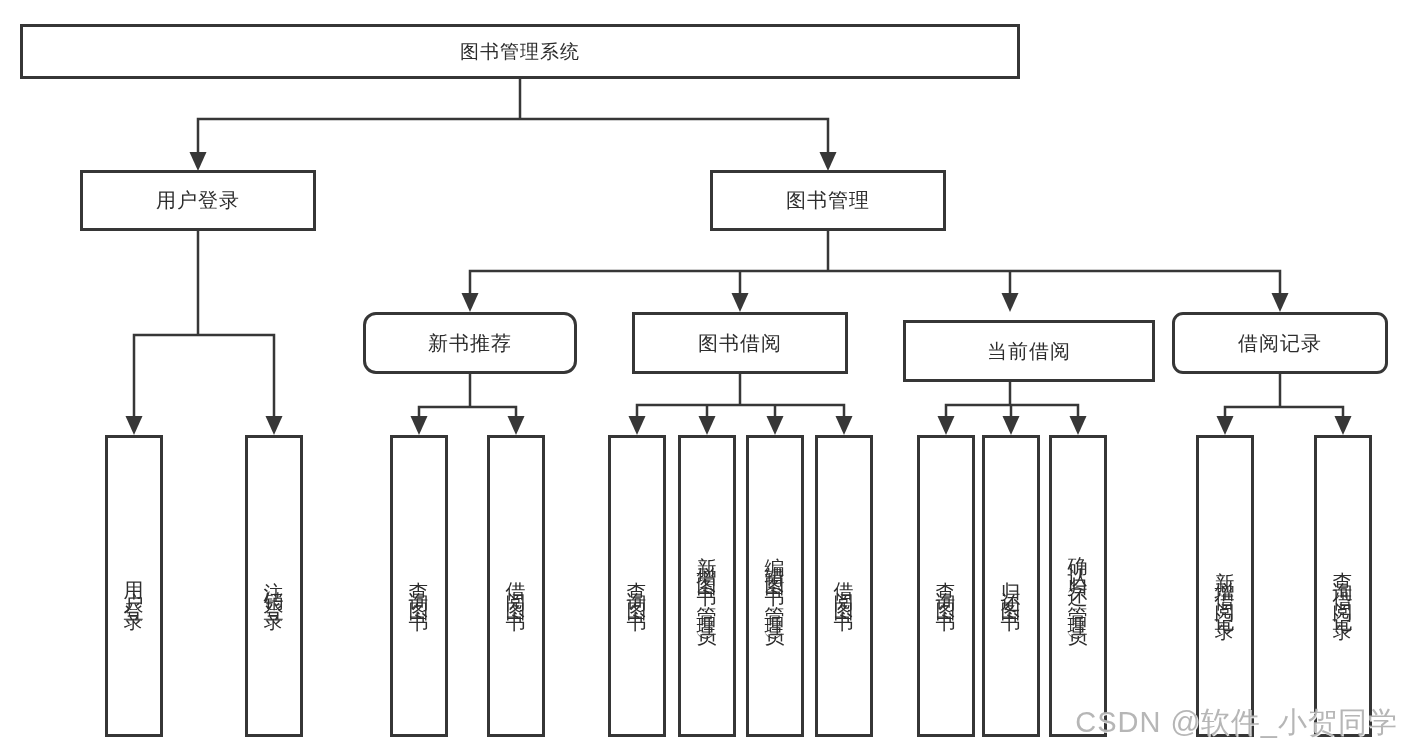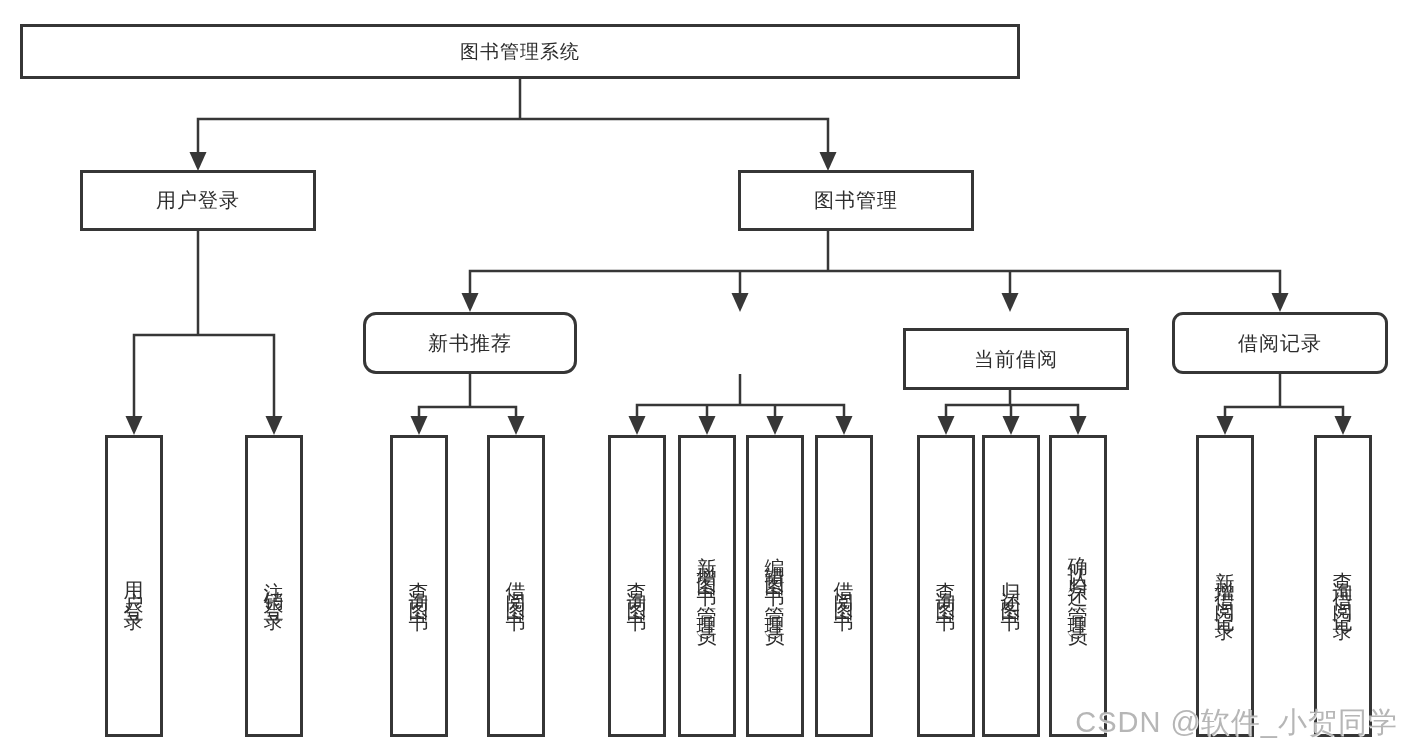--- a/index.html
+++ b/index.html
@@ -115,28 +115,31 @@
     </g>
   </svg>
 
   <div class="node node-h node-root" style="left:20px; top:13px; width:1000px; height:55px;margin-top:11px;">
     <span>图书管理系统</span>
   </div>
 
   <div class="node node-h" style="left:80px; top:170px; width:236px; height:61px;">
     <span>用户登录</span>
   </div>
-  <div class="node node-h" style="left:710px; top:170px; width:236px; height:61px;margin-left:28px;">
+  <div class="node node-h" style="left:710px; top:170px; width:236px; height:61px;">
     <span>图书管理</span>
   </div>
 
   <div class="node node-h" style="left:363px; top:312px; width:214px; height:62px;border-radius:13px;">
     <span>新书推荐</span>
   </div>
-  <div class="node node-h" style="left:903px; top:328px; width:226px; height:62px;">
+  <div class="node node-h" style="left:632px; top:312px; width:216px; height:62px;">
+    <span>图书借阅</span>
+  </div>
+  <div class="node node-h" style="left:903px; top:320px; width:252px; height:62px;">
     <span>当前借阅</span>
   </div>
   <div class="node node-h" style="left:1172px; top:312px; width:216px; height:62px;border-radius:11px;">
     <span>借阅记录</span>
   </div>
 
   <div class="node node-v" style="left:105px; top:435px; width:58px; height:302px;">
     <span class="vtext">用户登录</span>
   </div>
   <div class="node node-v" style="left:245px; top:435px; width:58px; height:302px;">

